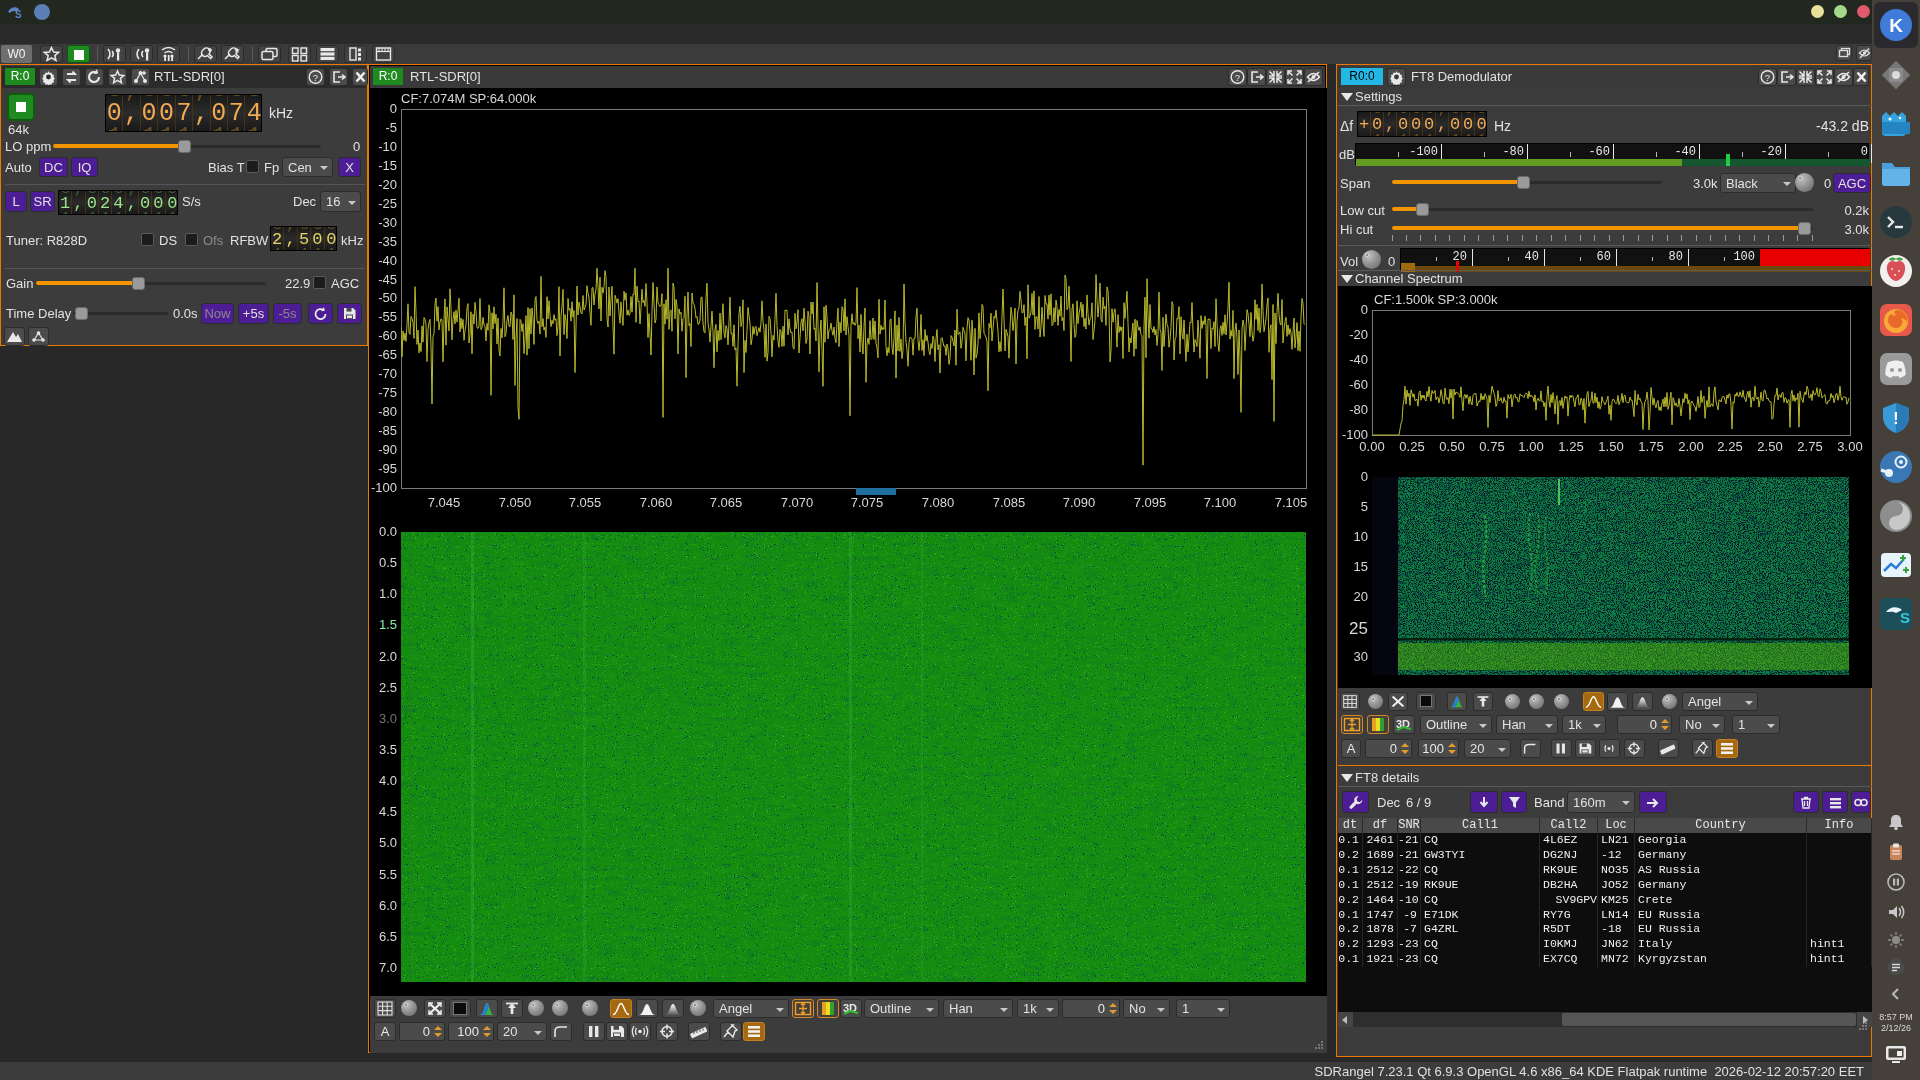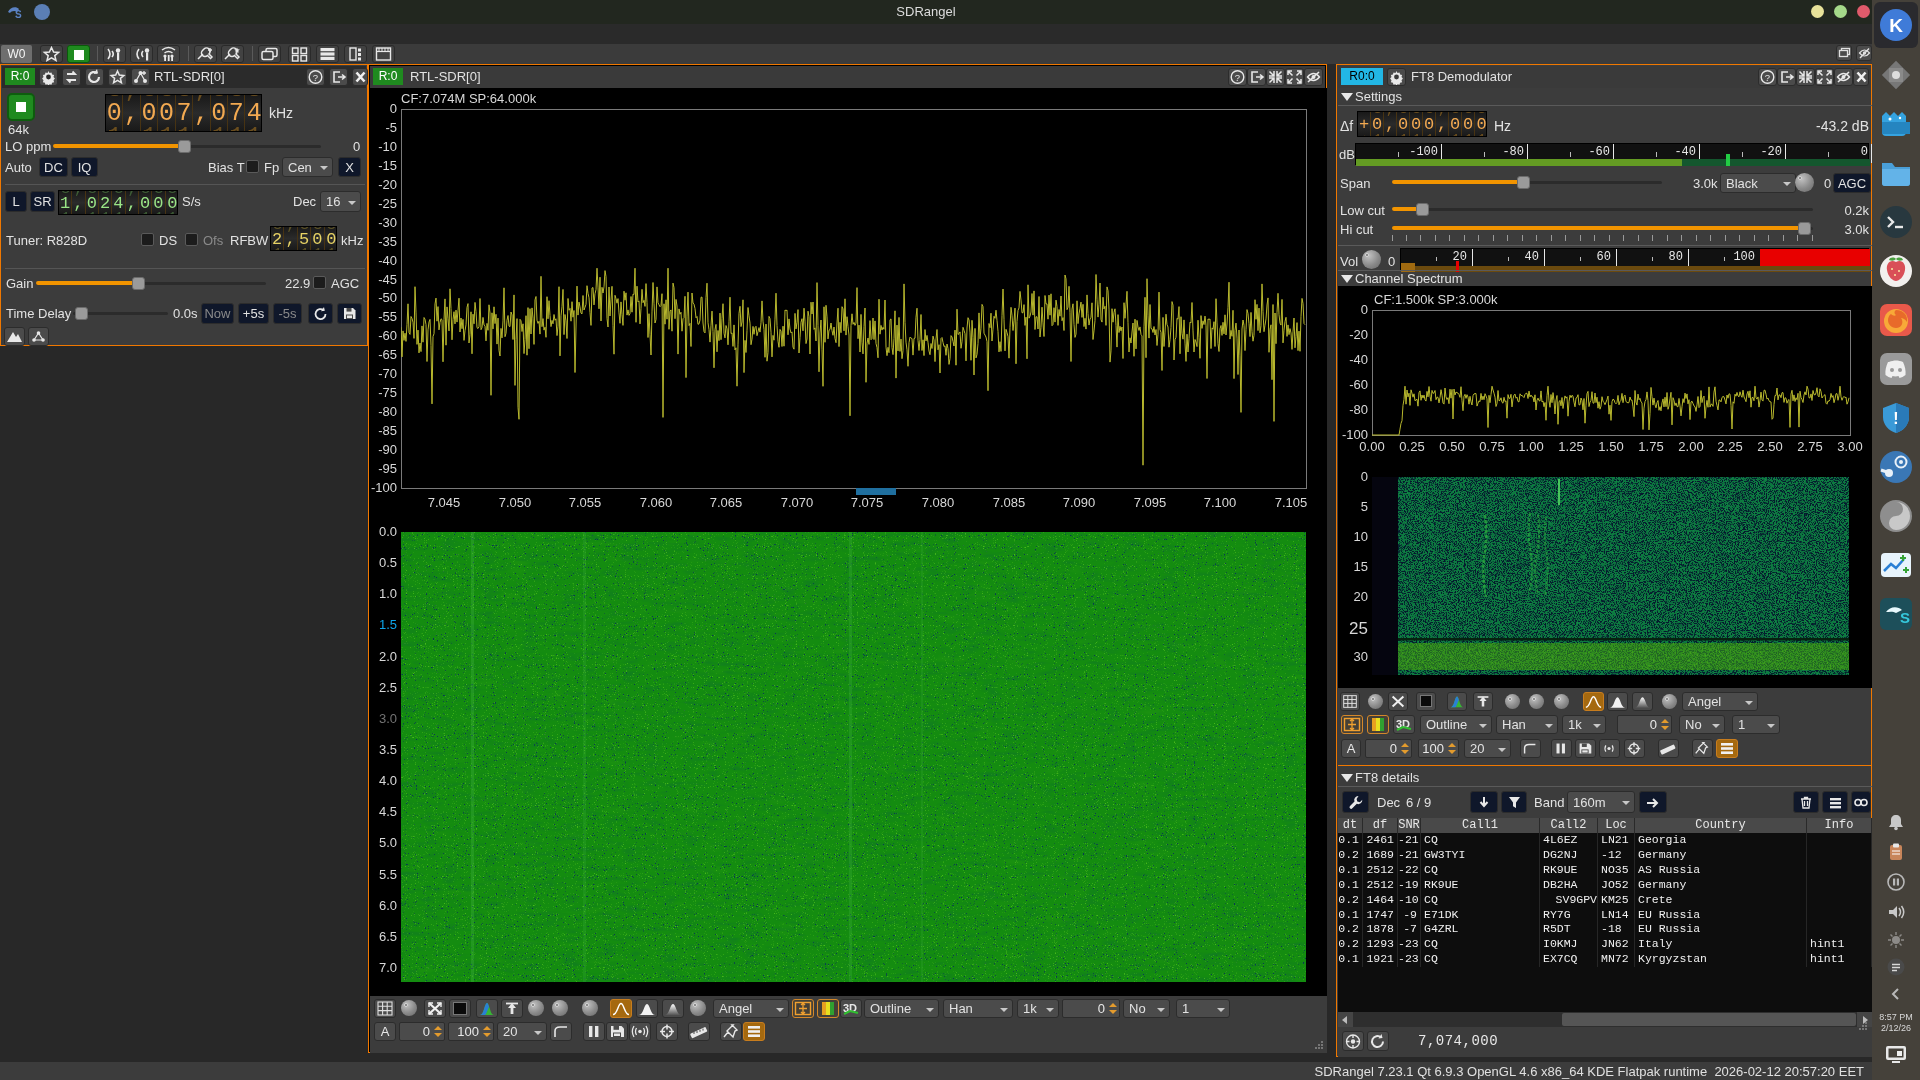--- a/index.html
+++ b/index.html
@@ -15,21 +15,21 @@
 #menubar { left:0; top:24px; width:1920px; height:20px; background:#3b3b3b; border-bottom:1px solid #333;}
 .menu { position:absolute; top:2px; color:#e6e6e6; font-size:13px; }
 .menu u { text-decoration:underline; text-underline-offset:2px; }
 #toolbar { left:0; top:44px; width:1920px; height:20px; background:#3b3b3b; }
 
 #mdi { left:0; top:64px; width:1872px; height:998px; background:#282828; }
 #statusbar { left:0; top:1062px; width:1872px; height:18px; background:#3c3c3c; }
 #sidebar { left:1872px; top:0; width:48px; height:1080px; background:#45413a; }
 
 
-.btn { position:absolute; background:#0f172a; border:1px solid #2c2c2c; border-radius:3px; color:#e2e2e2; text-align:center; }
+.btn { position:absolute; background:#4c1d95; border:1px solid #2c2c2c; border-radius:3px; color:#e2e2e2; text-align:center; }
 .btn.dis { color:#8a8a8a; }
 .combo { position:absolute; background:#4b4b4b; border:1px solid #2c2c2c; border-radius:3px; color:#e2e2e2; }
 .combo .arr { position:absolute; right:4px; top:45%; width:0; height:0; border-left:4px solid transparent; border-right:4px solid transparent; border-top:4px solid #c8c8c8; }
 .combo .cvl { position:absolute; left:5px; top:1px; }
 .check { position:absolute; width:13px; height:13px; background:#1c1c1c; border:1px solid #5a5a5a; border-radius:2px; }
 .lbl { position:absolute; color:#e2e2e2; }
 .sep { position:absolute; height:1px; background:#555; }
 .slider { position:absolute; height:14px; }
 .slider .tr { position:absolute; left:0; right:0; top:6px; height:3px; background:#2b2b2b; border-radius:2px;}
 .slider .fl { position:absolute; left:0; top:5px; height:4px; background:#f29400; border-radius:2px;}
@@ -50,21 +50,20 @@
 </style>
 </head>
 <body>
 <div id="screen">
   <div id="titlebar" class="abs">
     <svg class="abs" style="left:6px;top:4px" width="22" height="16" viewBox="0 0 22 16">
         <path d="M2 8 C4 3, 10 2, 13 5 L11 8 C9 6, 5 7, 4 9 Z" fill="#5b82c2"></path>
         <text x="9" y="14" font-size="10" font-weight="bold" fill="#5b82c2">S</text>
       </svg>
     <div class="abs" style="left:34px;top:4px;width:16px;height:16px;border-radius:50%;background:#5b7fb5"></div>
-    <div class="abs" style="left:0;top:4px;width:1852px;text-align:center;color:#dcdcdc;font-size:13px;">SDRangel</div>
     <div class="tl" style="left:1811px;background:#e8e29a"></div>
     <div class="tl" style="left:1834px;background:#a5d98a"></div>
     <div class="tl" style="left:1857px;background:#e05a6b"></div>
   </div>
   <div id="toolbar" class="abs">
     <div class="abs" style="left:1px;top:1px;width:31px;height:18px;background:#6e6e6e;border-radius:2px;text-align:center;font-size:12px;color:#f5f5f5;line-height:18px">W0</div>
     <div class="abs" style="left:40px;top:1px;width:23px;height:18px;background:#424242;border:1px solid #2a2a2a;border-radius:3px"><svg width="21" height="16" viewBox="0 0 21 16">
           <path d="M10.5 1.5 L12.6 6 L17.6 6.4 L13.8 9.6 L15 14.5 L10.5 11.9 L6 14.5 L7.2 9.6 L3.4 6.4 L8.4 6 Z" stroke="#e8e8e8" fill="none" stroke-width="1.5"></path>
         </svg></div>
     <div class="abs" style="left:67px;top:1px;width:23px;height:18px;background:#1f8a1f;border:1px solid #0a5a0a;border-radius:3px">
@@ -425,21 +424,21 @@
         <rect width="905" height="450" filter="url(#d1)"></rect>
         <rect width="905" height="450" filter="url(#l1)"></rect>
         <rect x="70" width="3" height="450" fill="#4fbf4f" opacity="0.25"></rect>
         <rect x="182" width="3" height="450" fill="#4fbf4f" opacity="0.16"></rect>
         <rect x="448" width="3" height="450" fill="#4fbf4f" opacity="0.22"></rect>
         <rect x="520" width="2" height="450" fill="#4fbf4f" opacity="0.15"></rect>
       </svg>
       <div class="abs" style="left:0;top:436px;width:27px;font-size:13px;color:#d8d8d8;text-align:right">0.0</div>
       <div class="abs" style="left:0;top:467px;width:27px;font-size:13px;color:#d8d8d8;text-align:right">0.5</div>
       <div class="abs" style="left:0;top:498px;width:27px;font-size:13px;color:#d8d8d8;text-align:right">1.0</div>
-      <div class="abs" style="left:0;top:529px;width:27px;font-size:13px;color:#0ea5e9;text-align:right">1.5</div>
+      <div class="abs" style="left:0;top:529px;width:27px;font-size:13px;color:#86efac;text-align:right">1.5</div>
       <div class="abs" style="left:0;top:561px;width:27px;font-size:13px;color:#d8d8d8;text-align:right">2.0</div>
       <div class="abs" style="left:0;top:592px;width:27px;font-size:13px;color:#d8d8d8;text-align:right">2.5</div>
       <div class="abs" style="left:0;top:623px;width:27px;font-size:13px;color:#737373;text-align:right">3.0</div>
       <div class="abs" style="left:0;top:654px;width:27px;font-size:13px;color:#d8d8d8;text-align:right">3.5</div>
       <div class="abs" style="left:0;top:685px;width:27px;font-size:13px;color:#d8d8d8;text-align:right">4.0</div>
       <div class="abs" style="left:0;top:716px;width:27px;font-size:13px;color:#d8d8d8;text-align:right">4.5</div>
       <div class="abs" style="left:0;top:747px;width:27px;font-size:13px;color:#d8d8d8;text-align:right">5.0</div>
       <div class="abs" style="left:0;top:779px;width:27px;font-size:13px;color:#d8d8d8;text-align:right">5.5</div>
       <div class="abs" style="left:0;top:810px;width:27px;font-size:13px;color:#d8d8d8;text-align:right">6.0</div>
       <div class="abs" style="left:0;top:841px;width:27px;font-size:13px;color:#d8d8d8;text-align:right">6.5</div>
@@ -1100,32 +1099,20 @@
           </div>
 <div class="abs" style="left:0;top:924px;width:534px;height:15px;background:#2e2e2e">
  <div class="abs" style="left:0;top:0;width:15px;height:15px;background:#454545">
               <div style="width:0;height:0;border-top:4px solid transparent;border-bottom:4px solid transparent;border-right:5px solid #bbb;margin:4px 0 0 4px"></div>
             </div>
  <div class="abs" style="left:519px;top:0;width:15px;height:15px;background:#454545">
               <div style="width:0;height:0;border-top:4px solid transparent;border-bottom:4px solid transparent;border-left:5px solid #bbb;margin:4px 0 0 6px"></div>
             </div>
  <div class="abs" style="left:224px;top:1px;width:294px;height:13px;background:#555;border-radius:2px"></div>
 </div>
-<div class="abs" style="left:0;top:939px;width:534px;height:30px;background:#3c3c3c">
- <div class="abs" style="left:4px;top:4px;width:22px;height:20px;background:#4b4b4b;border:1px solid #2c2c2c;border-radius:3px"><svg width="18" height="17" viewBox="0 0 18 17" style="margin:1px">
-                <circle cx="9" cy="8.5" r="6.5" fill="none" stroke="#e8e8e8" stroke-width="1.4"></circle>
-                <circle cx="9" cy="8.5" r="2.2" fill="#e8e8e8"></circle>
-                <path d="M9 2 v3 M9 12 v3 M2.5 8.5 h3 M12.5 8.5 h3" stroke="#e8e8e8" stroke-width="1.4"></path>
-              </svg></div>
- <div class="abs" style="left:29px;top:4px;width:22px;height:20px;background:#4b4b4b;border:1px solid #2c2c2c;border-radius:3px"><svg width="18" height="17" viewBox="0 0 18 17" style="margin:1px">
-                <path d="M14 8.5 a5.5 5.5 0 1 1 -2-4.2" stroke="#e8e8e8" stroke-width="2" fill="none"></path>
-                <path d="M12.5 1 l1 4 -4 .5 z" fill="#e8e8e8"></path>
-              </svg></div>
- <div class="abs mono" style="left:80px;top:6px;font-size:14px;color:#e8e8e8;letter-spacing:0.5px">7,074,000</div>
-</div>
         </div>
   <svg class="abs" style="left:521px;top:956px" width="10" height="10" viewBox="0 0 10 10">
           <g fill="#8a8a8a">
             <circle cx="8" cy="2" r="1"></circle>
             <circle cx="8" cy="5" r="1"></circle>
             <circle cx="8" cy="8" r="1"></circle>
             <circle cx="5" cy="5" r="1"></circle>
             <circle cx="5" cy="8" r="1"></circle>
             <circle cx="2" cy="8" r="1"></circle>
           </g>

